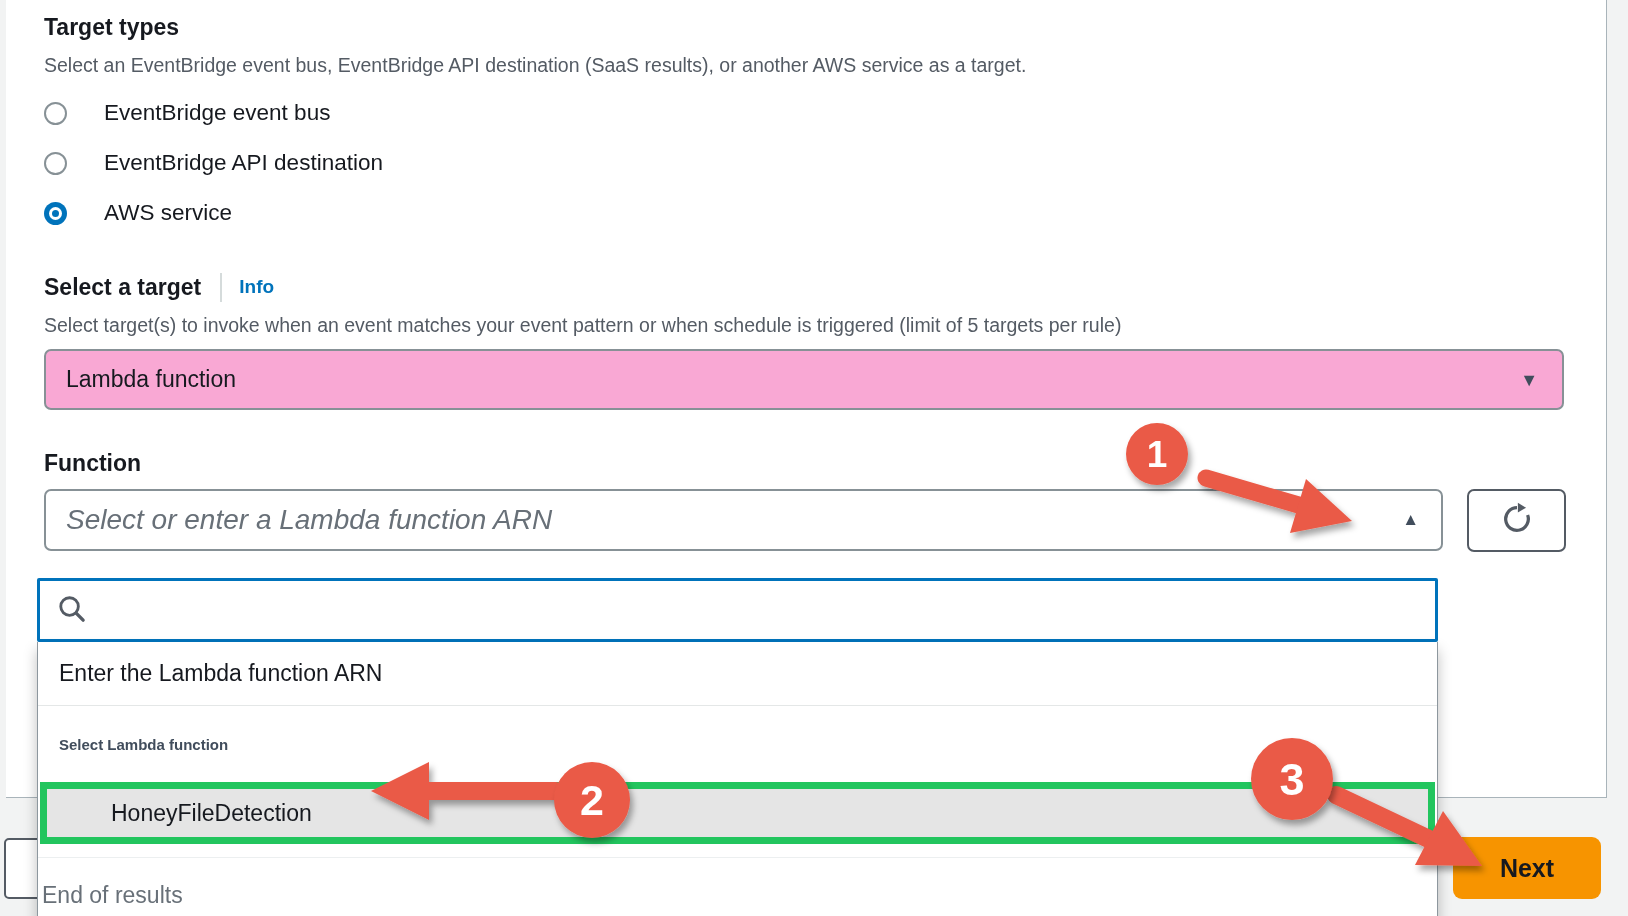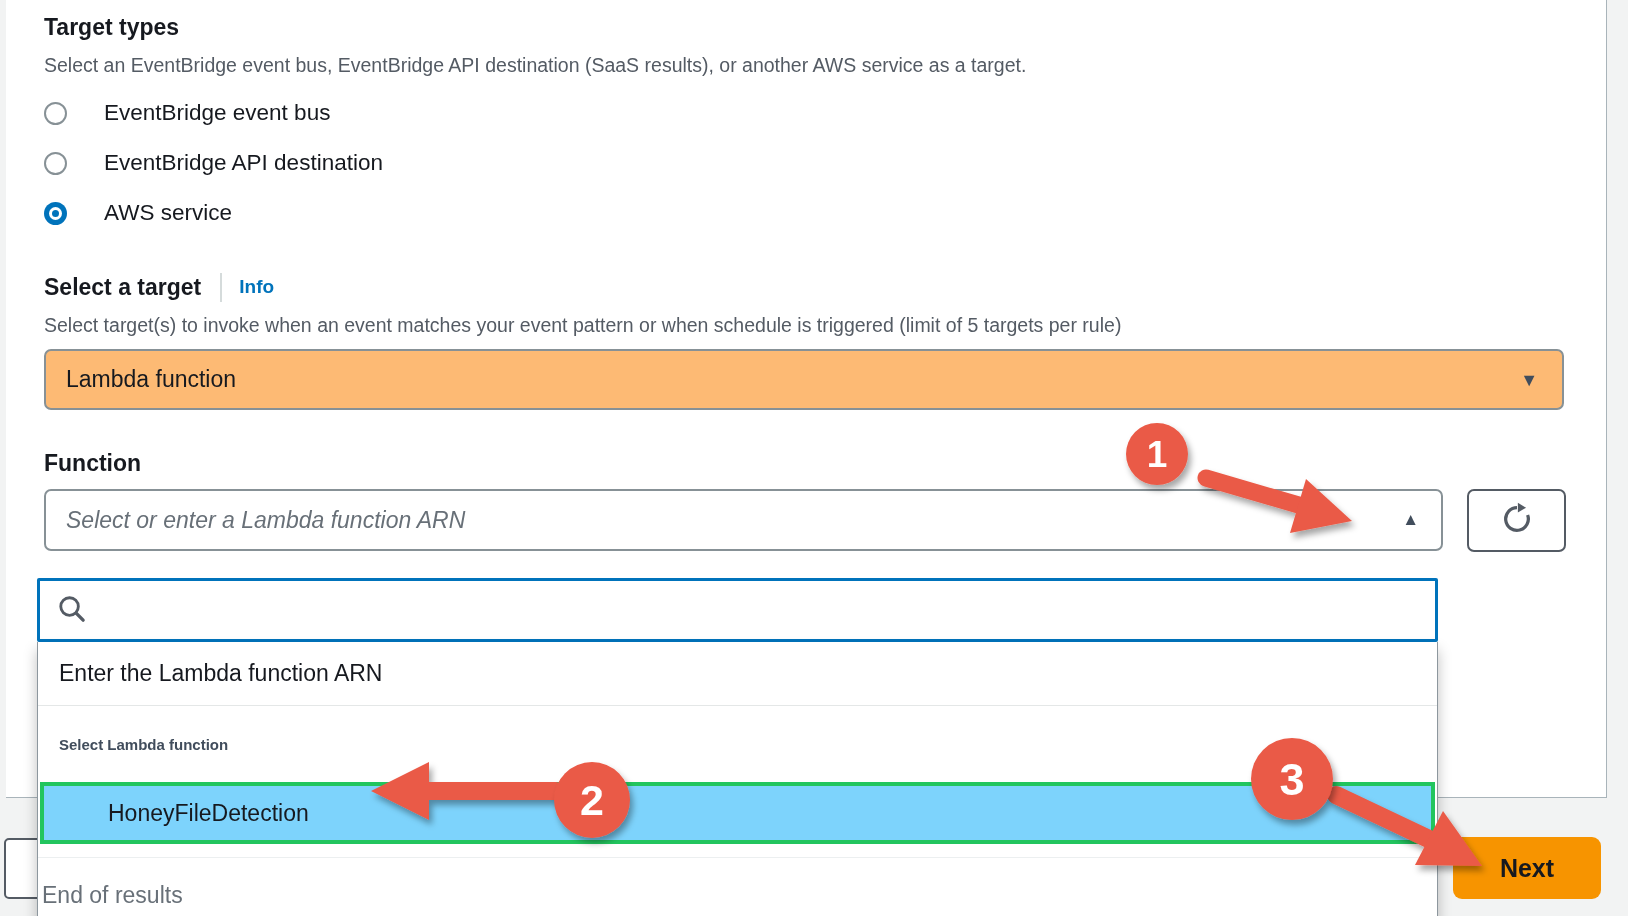--- a/index.html
+++ b/index.html
@@ -37,38 +37,38 @@
 
   
   .sat-row { position:absolute; left:38px; top:270px; display:flex; align-items:center; height:34px; }
   .sat-heading { font-size:23px; font-weight:600; color:#16191f; }
   .sat-divider { width:2px; height:29px; background:#d5dbdb; margin:0 17px 0 19px; }
   .info-link { font-size:19px; font-weight:700; color:#0073bb; cursor:pointer; }
 
   
   .select-control {
     position:absolute; left:38px; top:349px; width:1520px; height:61px;
-    border:2px solid #879196; border-radius:7px; background:#fdba74;
+    border:2px solid #879196; border-radius:7px; background:#f9a8d4;
     display:flex; align-items:center; padding:0 24px 0 20px;
     font-size:23px; color:#16191f; cursor:pointer;gap:26px;
   }
   .select-value { flex:1; }
   .caret { color:#414d5c; font-size:18px; line-height:1; }
 
   .function-label { position:absolute; left:38px; top:450px; font-size:23px; font-weight:600; }
 
   
   .combobox {
     position:absolute; left:38px; top:489px; width:1399px; height:62px;
     border:2px solid #879196; border-radius:7px; background:#fff;
     display:flex; align-items:center; padding:0 22px 0 20px;
   }
   .combobox input {
     flex:1; border:none; outline:none; background:transparent;
-    font-family:"Liberation Sans", sans-serif; font-size:23px; color:#16191f;
+    font-family:"Liberation Sans", sans-serif; font-size:28px; color:#16191f;
   }
   .combobox input::placeholder { font-style:italic; color:#687078; opacity:1; }
   .caret-btn { background:none; border:none; cursor:pointer; padding:0; color:#414d5c; font-size:17px; }
 
   
   .refresh-btn {
     position:absolute; left:1461px; top:489px; width:99px; height:63px;
     background:#fff; border:2px solid #545b64; border-radius:7px;
     display:flex; align-items:center; justify-content:center; cursor:pointer;
   }
@@ -110,22 +110,22 @@
   .opt-row {
     height:64px; display:flex; align-items:center; padding-left:21px;
     font-size:23px; color:#16191f; cursor:pointer;
     border-bottom:1px solid #e4e7e7;
   }
   .group-label {
     height:76px; display:flex; align-items:center; padding-left:21px;
     font-size:15px; font-weight:700; color:#414d5c;
   }
   .opt-selected {
-    margin:0 2px; height:62px; background:#7dd3fc;
-    border:4px solid #22c55e;
+    margin:0 2px; height:62px; background:#e5e5e5;
+    border:7px solid #22c55e;
     display:flex; align-items:center; padding-left:64px;
     font-size:23px; color:#16191f; cursor:pointer;
   }
   .opt-spacer { height:13px; }
   .end-row {
     height:76px; display:flex; align-items:center; padding-left:4px;
     font-size:23px; color:#687078; border-top:1px solid #eceff0;
   }
 
   

